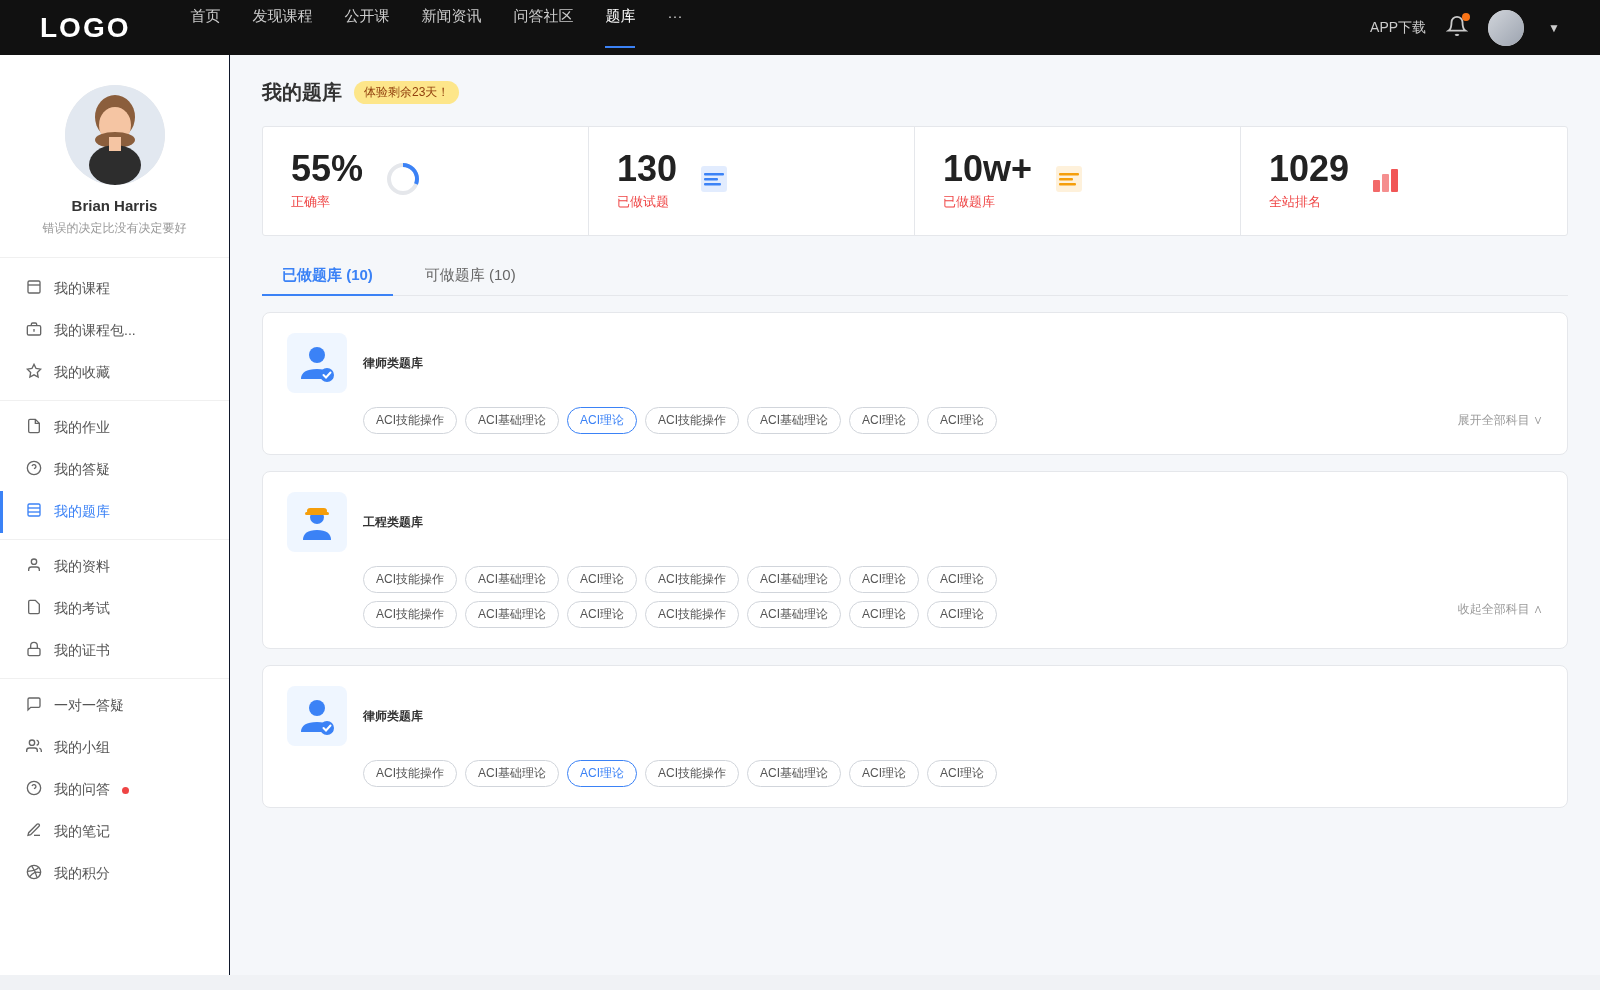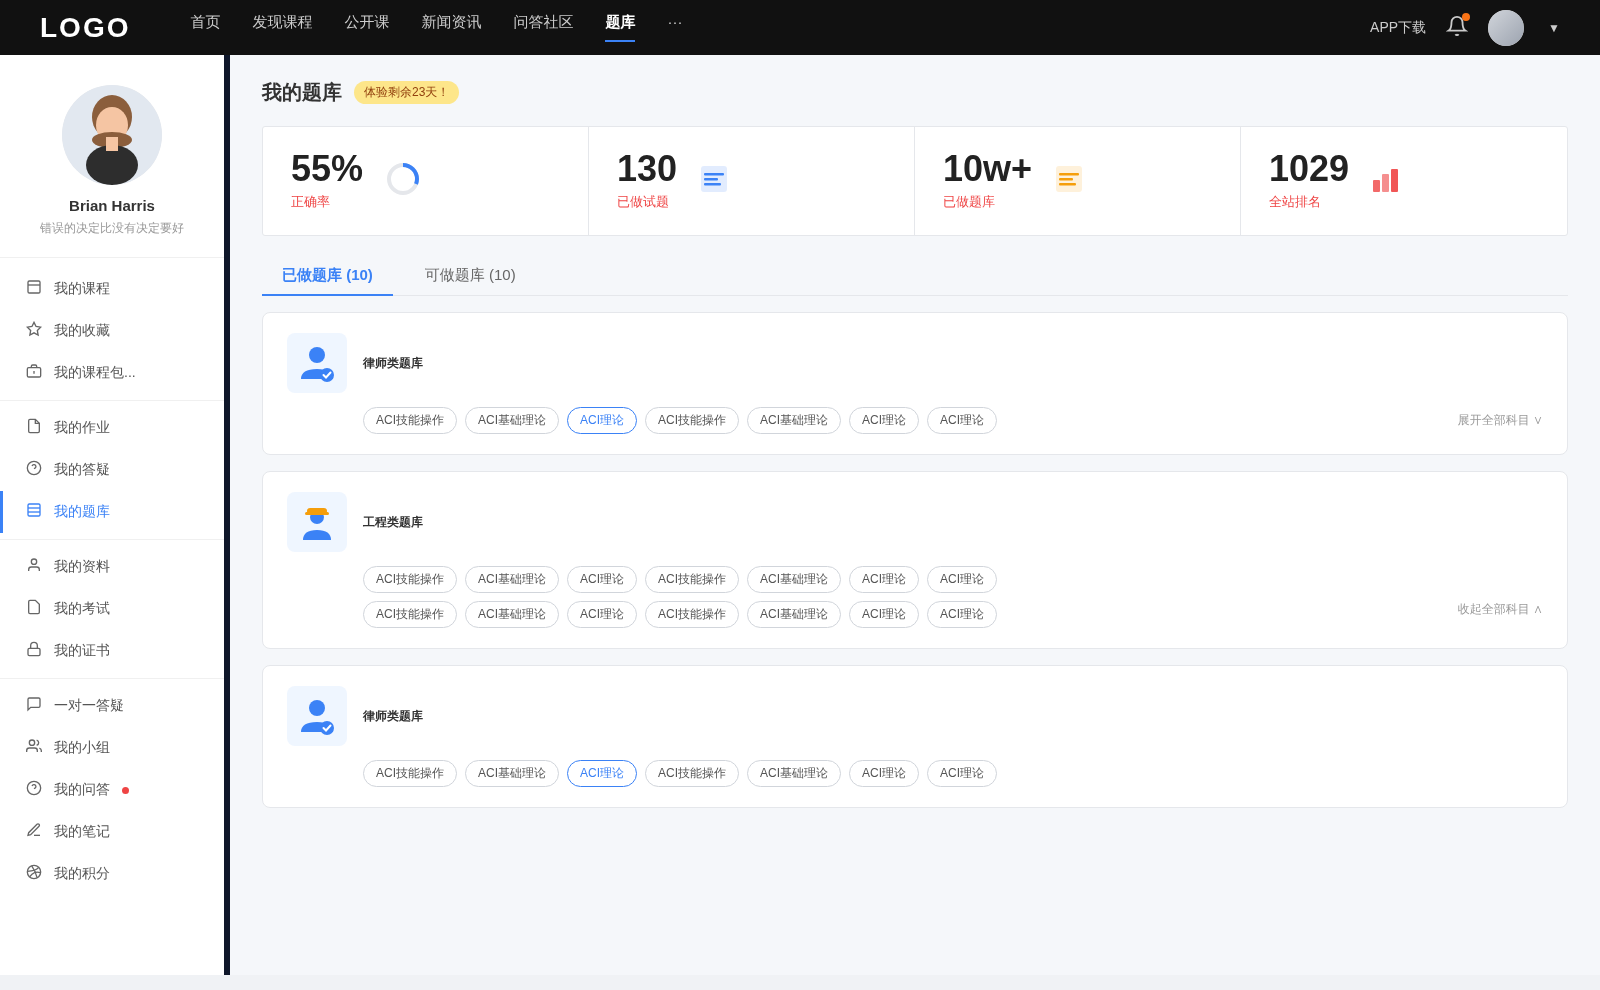--- a/index.html
+++ b/index.html
@@ -3,33 +3,33 @@
   <meta charset="utf-8">
   <style>
     * { box-sizing: border-box; margin: 0; padding: 0; }
     body { font-family: -apple-system, BlinkMacSystemFont, 'PingFang SC', 'Microsoft YaHei', sans-serif; background: #f0f2f5; min-height: 990px; }
 
     
     .top-nav { background: #111; height: 55px; display: flex; align-items: center; padding: 0 40px; position: relative; }
     .top-nav .logo { color: #fff; font-size: 28px; font-weight: bold; letter-spacing: 2px; margin-right: 60px; }
     .nav-links { display: flex; gap: 32px; flex: 1; }
     .nav-link { color: #ccc; font-size: 15px; cursor: pointer; text-decoration: none; }
-    .nav-link.active { color: #fff; border-bottom: 2px solid #3b82f6; padding-bottom: 8px; font-weight: bold; }
+    .nav-link.active { color: #fff; border-bottom: 2px solid #3b82f6; padding-bottom: 20px; }
     .nav-right { display: flex; align-items: center; gap: 20px; margin-left: auto; }
     .app-download { color: #ccc; font-size: 14px; cursor: pointer; }
     .bell-icon { position: relative; cursor: pointer; }
     .bell-dot { position: absolute; top: -2px; right: -2px; width: 8px; height: 8px; background: #f97316; border-radius: 50%; }
     .avatar-nav { width: 36px; height: 36px; border-radius: 50%; background: #ccc; overflow: hidden; cursor: pointer; }
     .chevron { color: #ccc; font-size: 12px; cursor: pointer; margin-left: 4px; }
 
     
     .main-layout { display: flex; min-height: 920px; }
 
     
-    .sidebar { width: 230px; background: #fff; border-right: 6px solid #0f172a; flex-shrink: 0; padding-bottom: 20px; }
+    .sidebar { width: 230px; background: #fff; border-right: 1px solid #0f172a; flex-shrink: 0; padding-bottom: 20px; }
     .profile-section { text-align: center; padding: 30px 20px 20px; border-bottom: 1px solid #f0f0f0; }
     .avatar-wrap { width: 100px; height: 100px; border-radius: 50%; margin: 0 auto 12px; overflow: hidden; background: #e5e7eb; }
     .profile-name { font-size: 15px; font-weight: 600; color: #333; margin-bottom: 6px; }
     .profile-motto { font-size: 12px; color: #999; }
     .sidebar-menu { padding: 10px 0; text-align: center; }
     .menu-item { display: flex; align-items: center; gap: 10px; padding: 11px 24px; font-size: 14px; color: #555; cursor: pointer; position: relative; }
     .menu-item.active { color: #3b82f6; }
     .menu-item.active::before { content: ''; position: absolute; left: 0; top: 0; bottom: 0; width: 3px; background: #3b82f6; }
     .menu-icon { font-size: 16px; width: 20px; text-align: center; }
     .menu-dot { width: 7px; height: 7px; background: #ef4444; border-radius: 50%; margin-left: 2px; }
@@ -127,34 +127,34 @@
           <svg width="16" height="16" viewBox="0 0 24 24" fill="none" stroke="#666" stroke-width="2">
               <rect x="3" y="3" width="18" height="18" rx="2"></rect>
               <line x1="3" y1="9" x2="21" y2="9"></line>
             </svg>
         </span>
         <span>我的课程</span>
       </div>
       <div class="menu-item">
         <span class="menu-icon">
           <svg width="16" height="16" viewBox="0 0 24 24" fill="none" stroke="#666" stroke-width="2">
-              <polygon points="12 2 15.09 8.26 22 9.27 17 14.14 18.18 21.02 12 17.77 5.82 21.02 7 14.14 2 9.27 8.91 8.26 12 2"></polygon>
-            </svg>
-        </span>
-        <span>我的收藏</span>
-      </div>
-      <div class="menu-item">
-        <span class="menu-icon">
-          <svg width="16" height="16" viewBox="0 0 24 24" fill="none" stroke="#666" stroke-width="2">
               <rect x="2" y="7" width="20" height="14" rx="2"></rect>
               <path d="M16 7V5a2 2 0 0 0-2-2h-4a2 2 0 0 0-2 2v2"></path>
               <line x1="12" y1="12" x2="12" y2="16"></line>
             </svg>
         </span>
         <span>我的课程包...</span>
+      </div>
+      <div class="menu-item">
+        <span class="menu-icon">
+          <svg width="16" height="16" viewBox="0 0 24 24" fill="none" stroke="#666" stroke-width="2">
+              <polygon points="12 2 15.09 8.26 22 9.27 17 14.14 18.18 21.02 12 17.77 5.82 21.02 7 14.14 2 9.27 8.91 8.26 12 2"></polygon>
+            </svg>
+        </span>
+        <span>我的收藏</span>
       </div>
       <div class="divider"></div>
       <div class="menu-item">
         <span class="menu-icon">
           <svg width="16" height="16" viewBox="0 0 24 24" fill="none" stroke="#666" stroke-width="2">
               <path d="M14 2H6a2 2 0 0 0-2 2v16a2 2 0 0 0 2 2h12a2 2 0 0 0 2-2V8z"></path>
               <polyline points="14 2 14 8 20 8"></polyline>
             </svg>
         </span>
         <span>我的作业</span>

